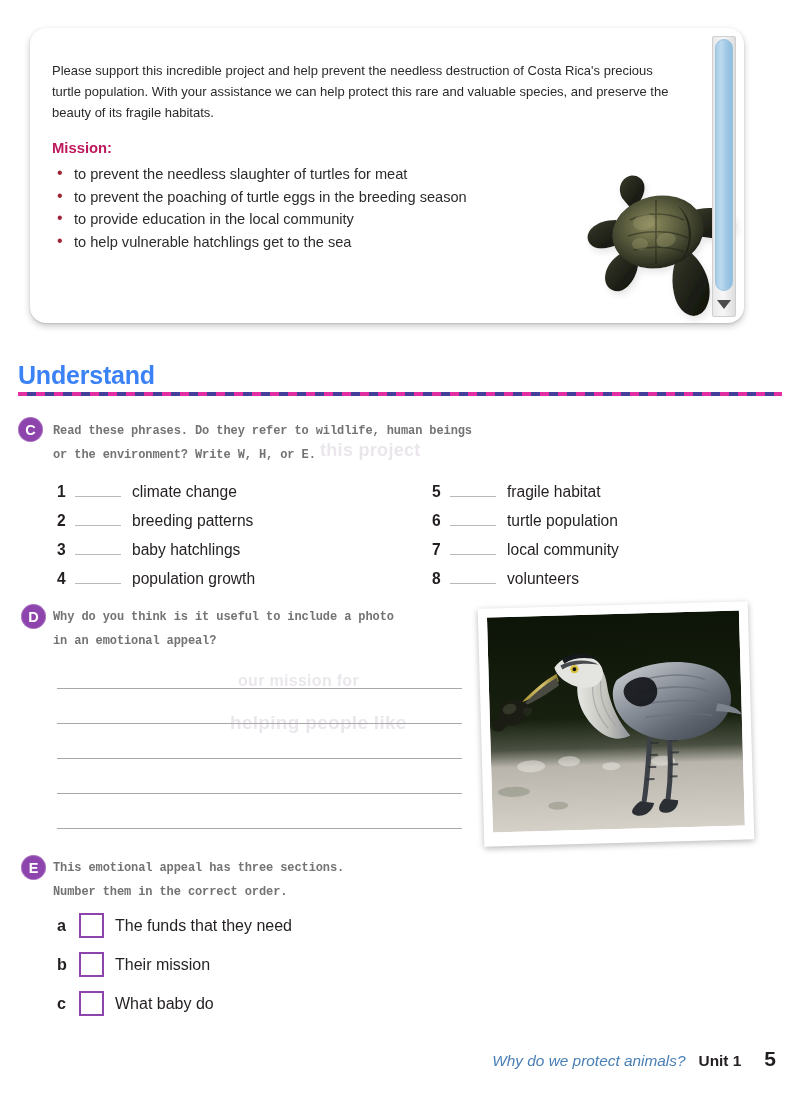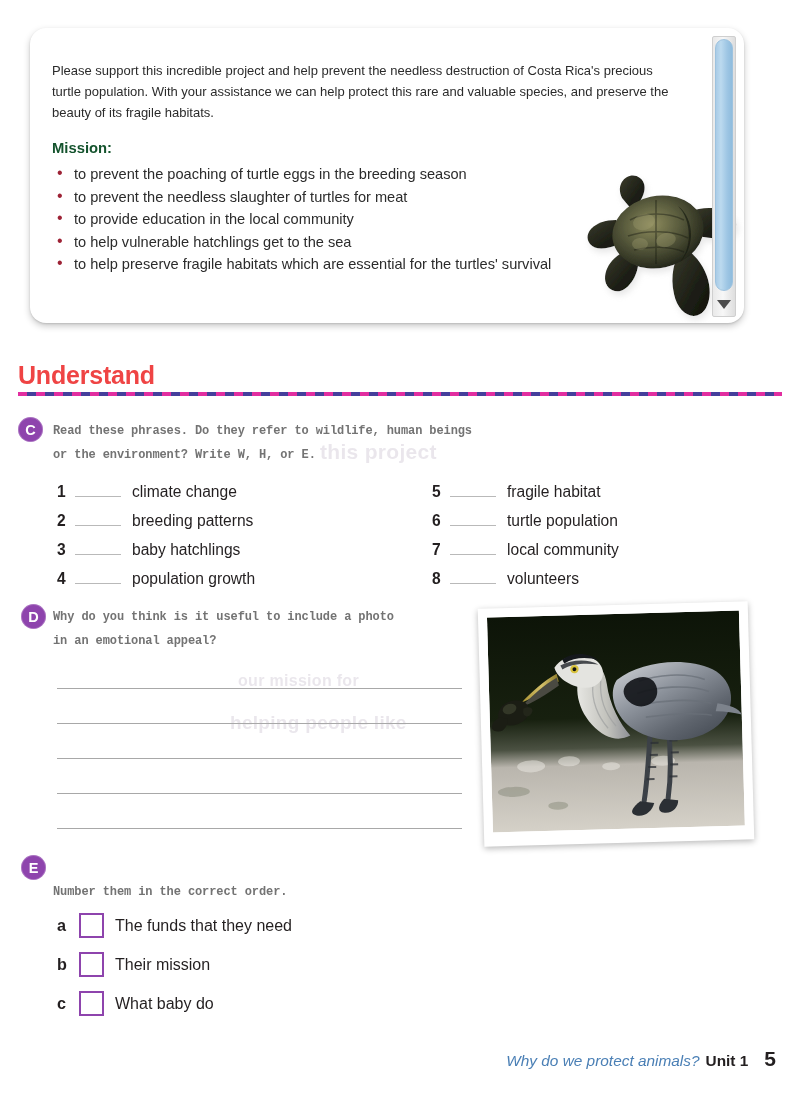--- a/index.html
+++ b/index.html
@@ -51,21 +51,21 @@
     font-size: 13px;
     line-height: 21px;
     color: #2b2b2b;
     margin: 0 0 17px 0;
     width: 620px;
   }
   .mission-title {
     font-family: "Liberation Sans", sans-serif;
     font-size: 14.8px;
     font-weight: bold;
-    color: #14532d;
+    color: #be185d;
     margin: 0 0 7px 0;
   }
   .mission-list {
     list-style: none;
     margin: 0;
     padding: 0;
   }
   .mission-list li {
     position: relative;
     padding-left: 22px;
@@ -135,21 +135,21 @@
 
   
   .section-heading {
     position: absolute;
     left: 18px;
     top: 361px;
     font-family: "Liberation Sans", sans-serif;
     font-size: 25px;
     font-weight: bold;
     letter-spacing: -.2px;
-    color: #ef4444;
+    color: #3b82f6;
   }
   .heading-rule {
     position: absolute;
     left: 18px;
     top: 392px;
     width: 764px;
     height: 4px;
     background:
       repeating-linear-gradient(to right,
         #e0239b 0px, #e0239b 9px,
@@ -261,21 +261,21 @@
     white-space: nowrap;
   }
 
   
   .footer {
     position: absolute;
     right: 24px;
     bottom: 36px;
     display: flex;
     align-items: baseline;
-    gap: 6px;
+    gap: 13px;
   }
   .footer-topic {
     font-size: 15.4px;
     font-style: italic;
     color: #4a7fb5;
   }
   .footer-unit {
     font-size: 15.4px;
     font-weight: bold;
     color: #231f20;
@@ -283,37 +283,36 @@
   .footer-page {
     font-size: 21px;
     font-weight: bold;
     color: #231f20;
     margin-left: 10px;
   }
 </style>
 </head>
 <body>
 
-<div class="ghost" style="left:320px; top:440px; font-size:21px;">this project</div>
+<div class="ghost" style="left:320px; top:440px; font-size:18px;">this project</div>
 <div class="ghost" style="left:230px; top:712px; font-size:19px;">helping people like</div>
 <div class="ghost" style="left:238px; top:672px; font-size:16px;">our mission for</div>
 
 <div class="appeal-card">
 
   <div class="appeal-inner">
     <p class="appeal-para">Please support this incredible project and help prevent the needless destruction of Costa Rica's precious turtle population. With your assistance we can help protect this rare and valuable species, and preserve the beauty of its fragile habitats.</p>
 
     <p class="mission-title">Mission:</p>
 
     <ul class="mission-list">
+      <li>to prevent the needless slaughter of turtles for meat</li>
       <li>to prevent the poaching of turtle eggs in the breeding season</li>
-      <li>to prevent the needless slaughter of turtles for meat</li>
       <li>to provide education in the local community</li>
       <li>to help vulnerable hatchlings get to the sea</li>
-      <li>to help preserve fragile habitats which are essential for the turtles' survival</li>
     </ul>
   </div>
 
   <svg class="turtle-photo" viewBox="0 0 185 160">
     <defs>
       <radialGradient id="shellg" cx="45%" cy="38%" r="62%">
         <stop offset="0%" stop-color="#8d8b5d"></stop>
         <stop offset="45%" stop-color="#5e6040"></stop>
         <stop offset="100%" stop-color="#24271b"></stop>
       </radialGradient>
@@ -524,21 +523,21 @@
       <path d="M34,92 C42,88 46,94 40,99 C36,102 32,98 34,92 Z" fill="#23261a"></path>
       <ellipse cx="20" cy="92" rx="7" ry="5" transform="rotate(-18 20 92)" fill="#3a3e2c" opacity=".8"></ellipse>
     </g>
 
     <path d="M228,92 C240,94 250,98 252,104 C244,102 234,100 226,100 Z" fill="#7d838c"></path>
   </svg>
 </div>
 
 <div class="badge" style="left:21px; top:855px;">E</div>
 <div class="prompt" style="left:53px; top:857px;">
-  <br>
+  <span>This emotional appeal has three sections.</span><br>
   <span>Number them in the correct order.</span>
 </div>
 
 <div class="e-row" style="left:57px; top:913px;">
   <span class="e-letter">a</span>
   <span class="e-box"></span>
   <span class="e-text">The funds that they need</span>
 </div>
 <div class="e-row" style="left:57px; top:952px;">
   <span class="e-letter">b</span>

